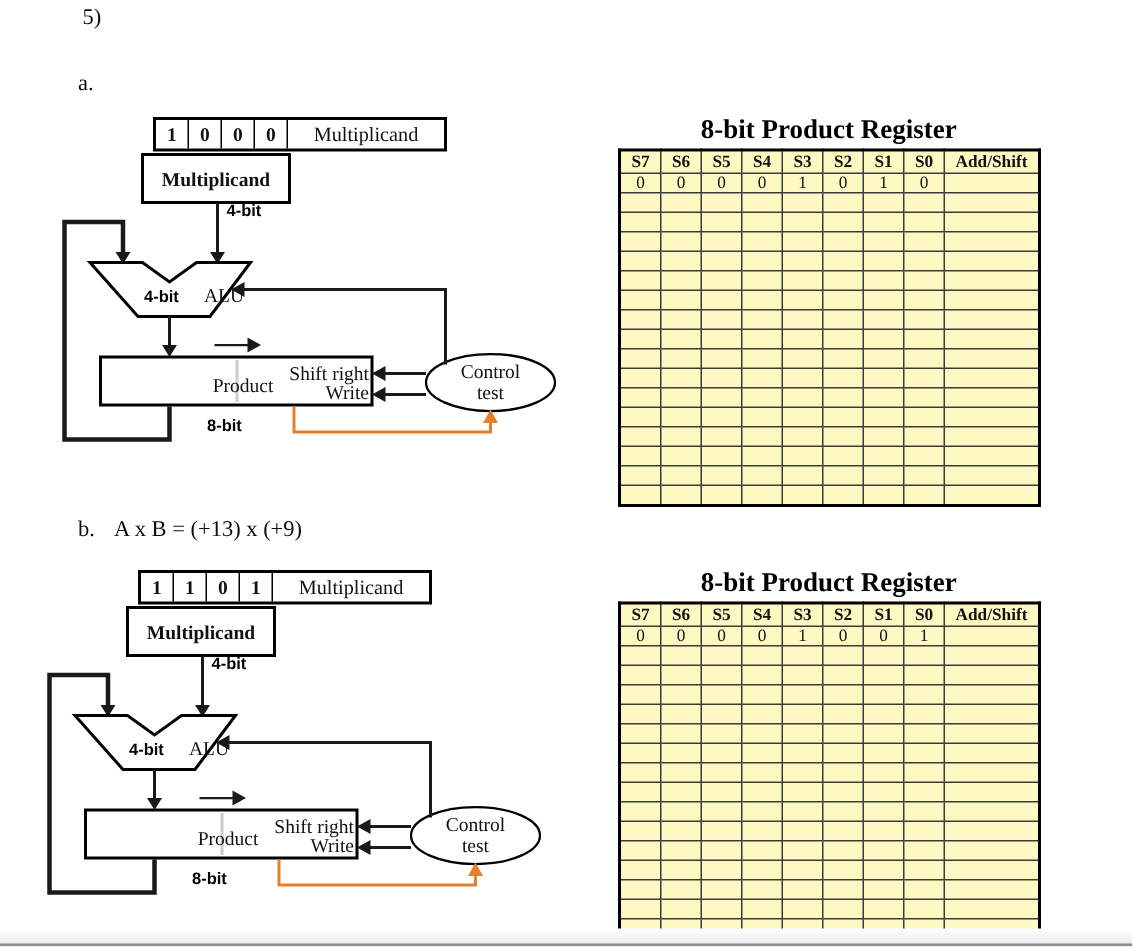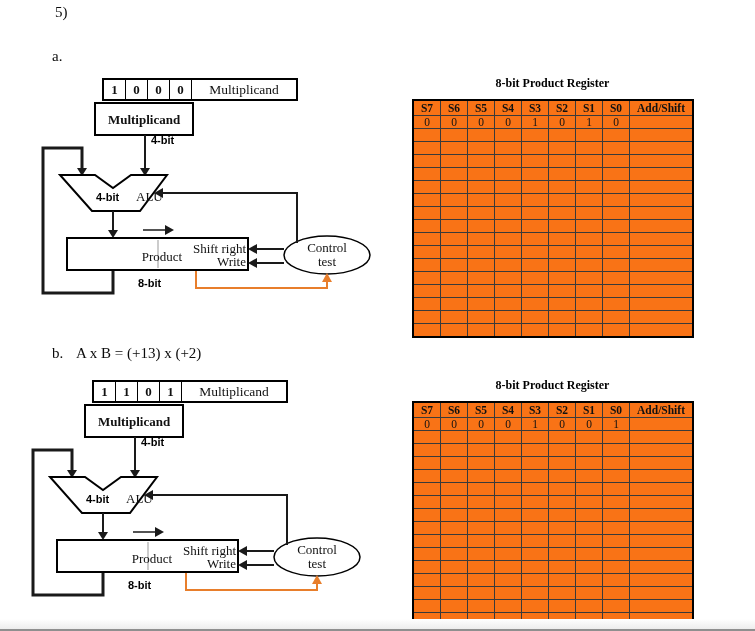--- a/index.html
+++ b/index.html
@@ -24,24 +24,24 @@
   
   .diagram {position:absolute; width:345px; height:222px;}
   .diagram svg {position:absolute; left:0; top:0;}
   .t-serif {font-family:"Liberation Serif", serif; font-size:13px; fill:#111;}
   .t-serif-b {font-family:"Liberation Serif", serif; font-size:13px; font-weight:bold; fill:#111;}
   .t-sans-b {font-family:"Liberation Sans", sans-serif; font-size:11px; font-weight:bold; fill:#000;}
 
   
   .table-title {
     position:absolute; width:281px; text-align:center;
-    font-weight:bold; font-size:12px; color:#000;
+    font-weight:bold; font-size:18px; color:#000;
   }
   .reg-table {
-    position:absolute; border-collapse:collapse; background:#f97316;
+    position:absolute; border-collapse:collapse; background:#fef9c3;
     border:2px solid #000;
   }
   .reg-table th, .reg-table td {
     border:1px solid #3a3a3a; padding:0; text-align:center;
     font-family:"Liberation Serif", serif;
   }
   .reg-table th {height:14px; font-size:11.5px; font-weight:bold;}
   .reg-table td {height:12px; font-size:11.5px;}
   .col-bit {width:26px;}
   .col-add {width:62px;}
@@ -321,21 +321,21 @@
           <td></td>
           <td></td>
           <td></td>
           <td></td>
           <td></td>
         </tr>
       </tbody>
   </table>
 
   <div class="part-label" style="left:52px; top:345px;">b.</div>
-  <div class="part-label" style="left:76px; top:345px;">A x B = (+13) x (+2)</div>
+  <div class="part-label" style="left:76px; top:345px;">A x B = (+13) x (+9)</div>
 
   <div class="diagram" style="left:30px; top:377px;">
     <svg width="345" height="222" viewBox="0 0 345 222">
       <use href="#alu-datapath"></use>
     </svg>
     <div class="bit-register" style="left:62px; top:3px;">
       <span class="bit-cell">1</span>
       <span class="bit-cell">1</span>
       <span class="bit-cell">0</span>
       <span class="bit-cell">1</span>

